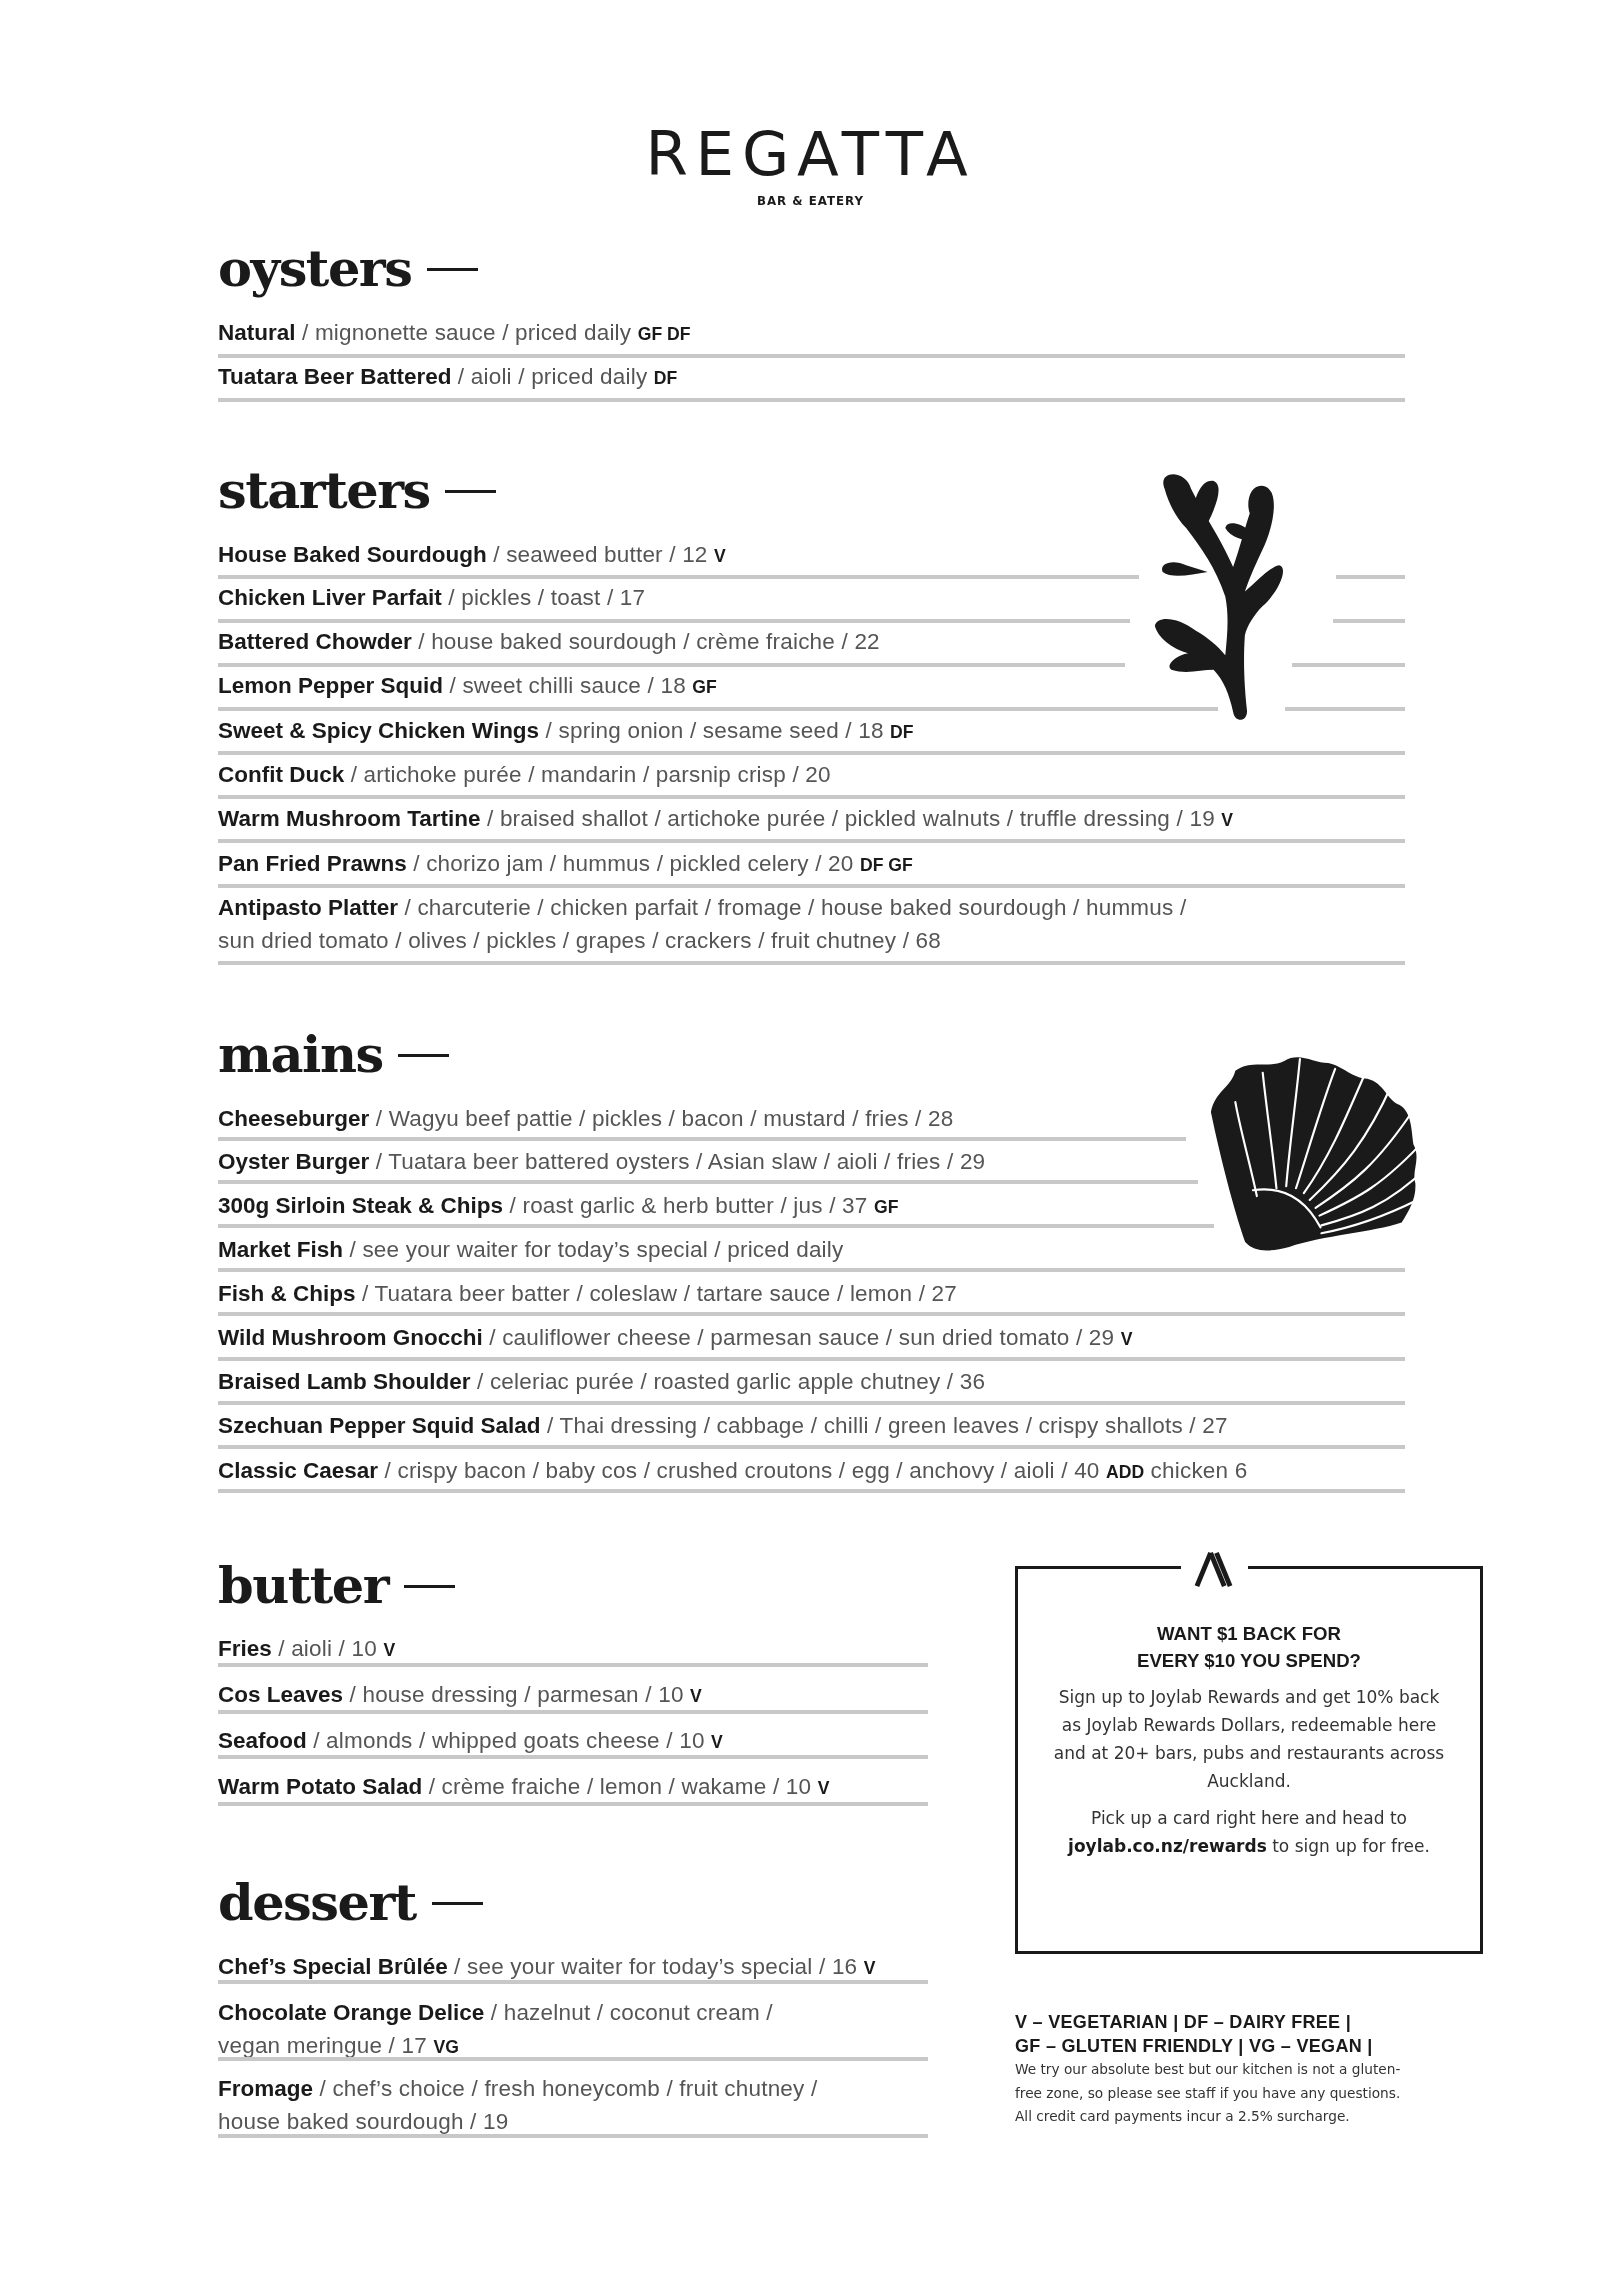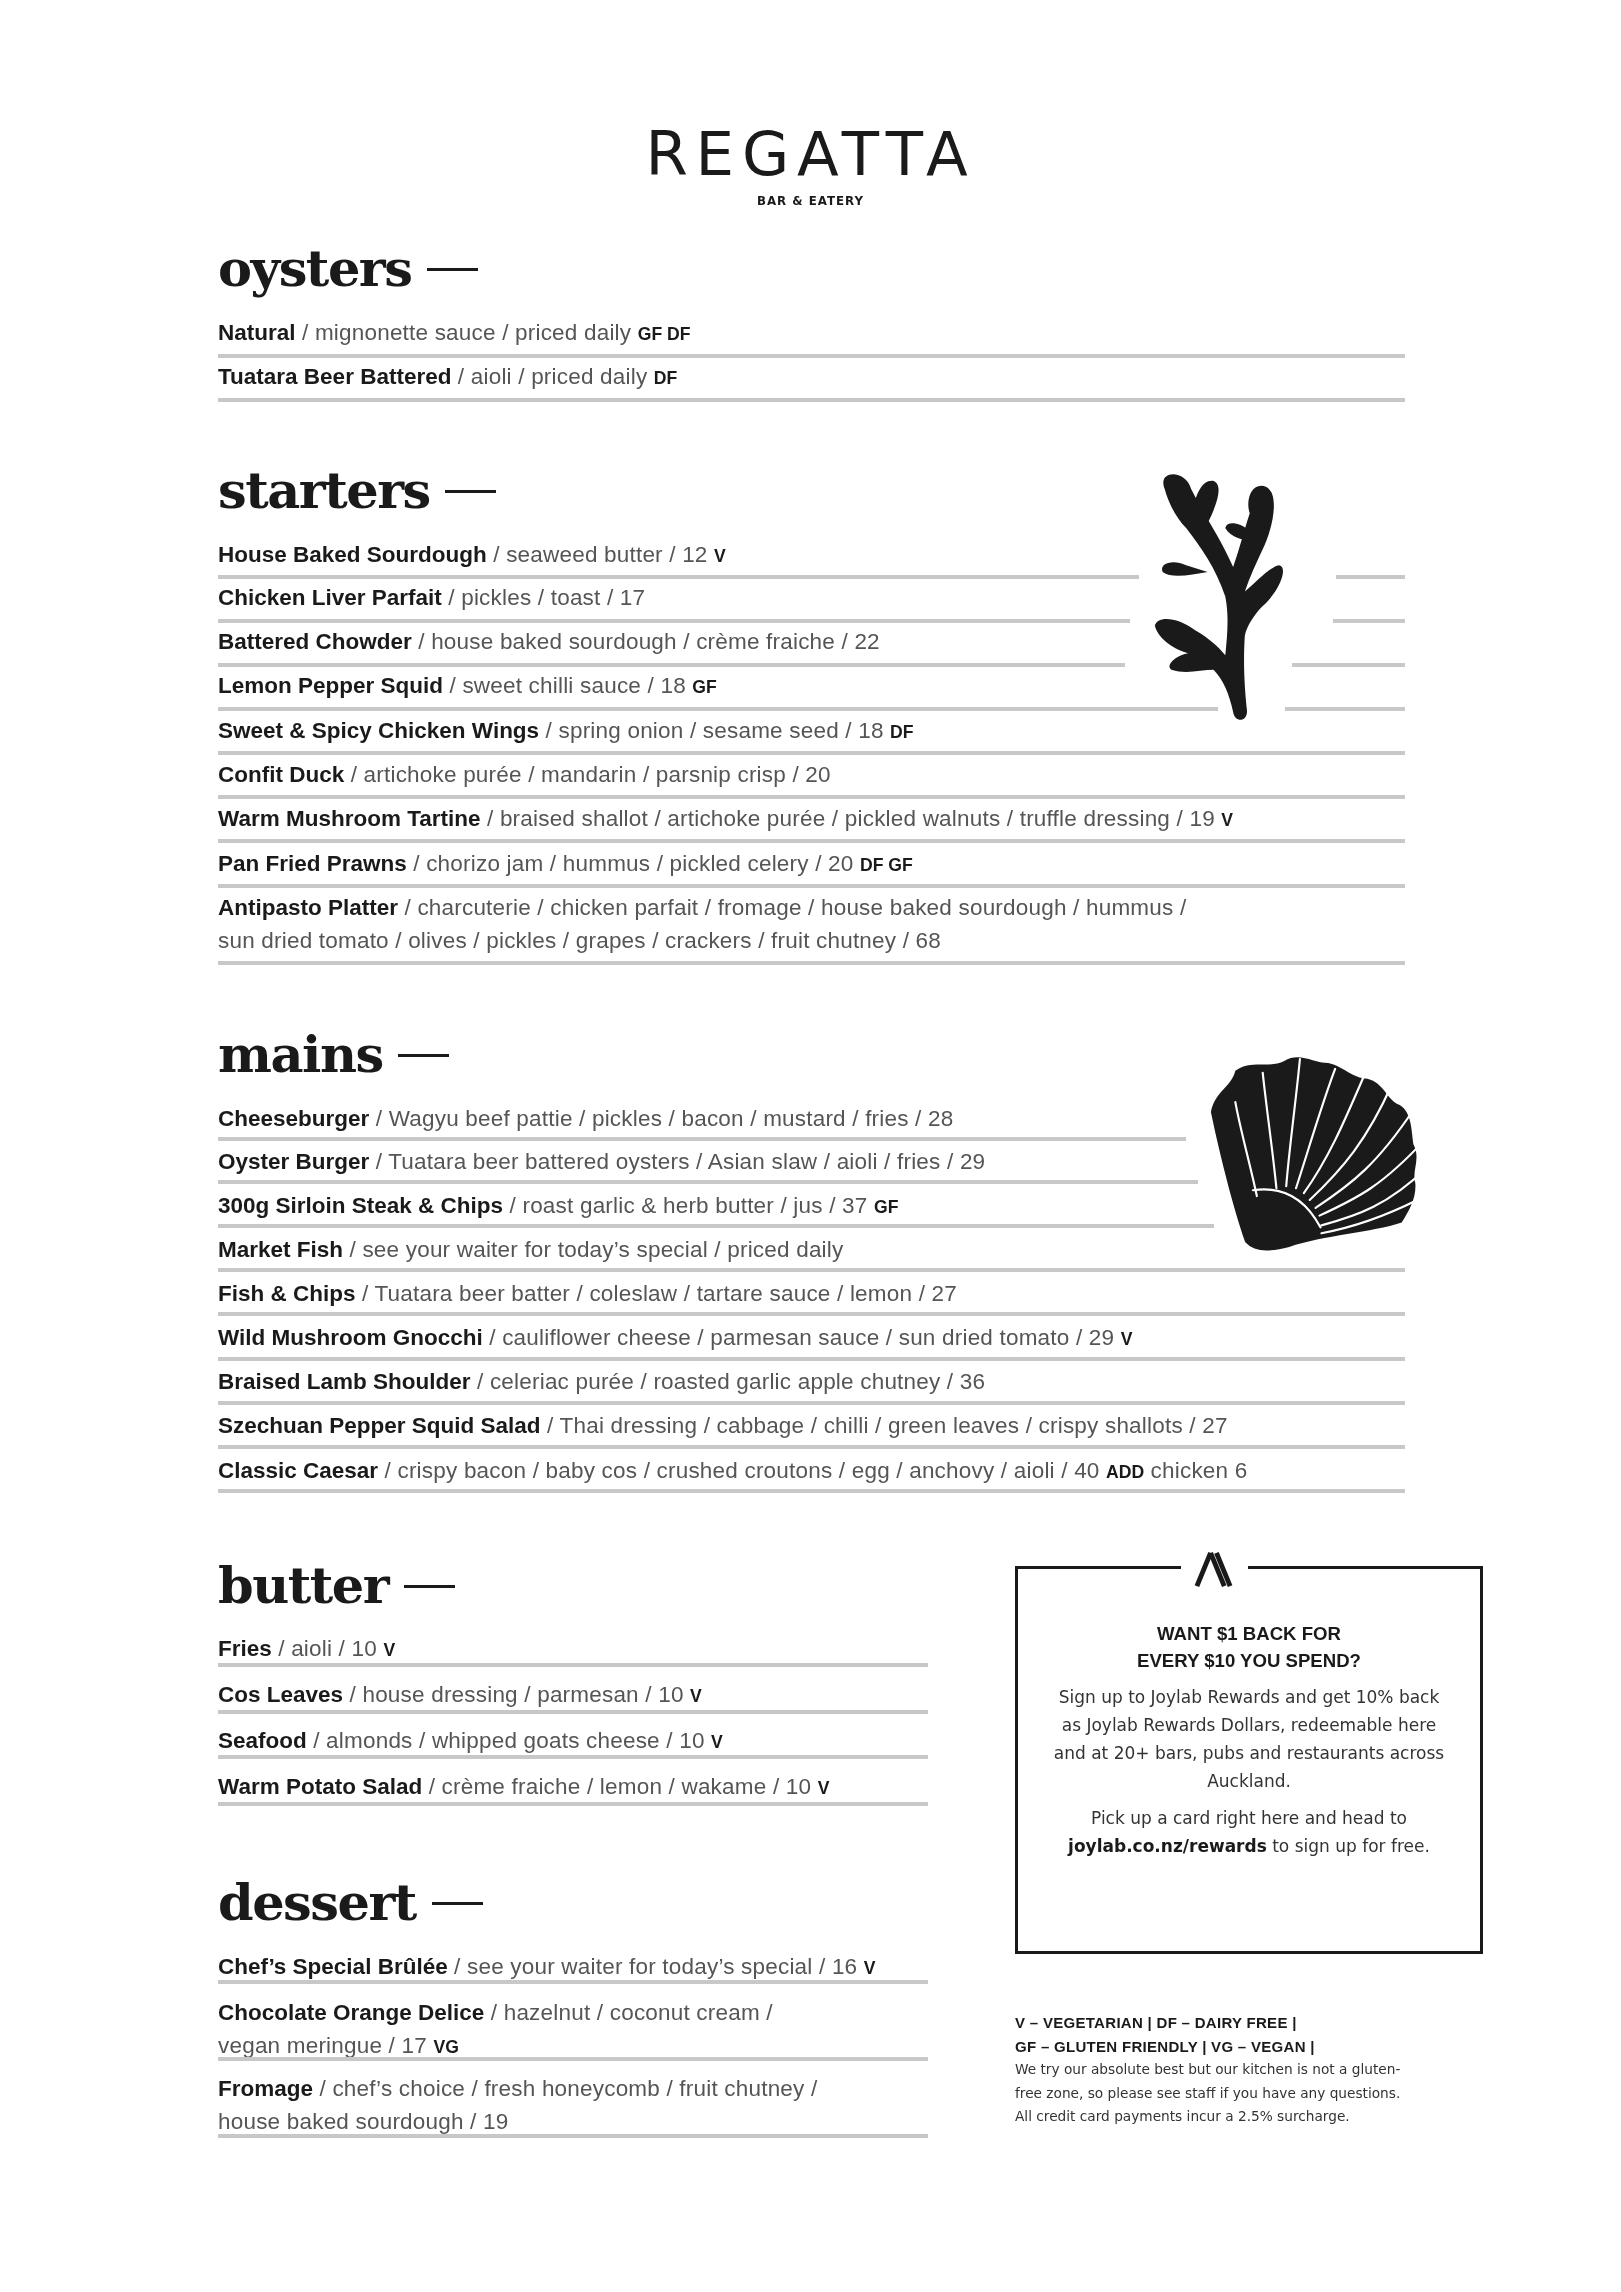--- a/index.html
+++ b/index.html
@@ -17,21 +17,21 @@
   .row .tag { font-weight:700; font-size:17.6px; color:#1a1a1a; }
   .rule { position:absolute; height:3.9px; background:#c8c8c8; }
   .promo { left:1015px; top:1566px; width:468px; height:388px; border:3.9px solid #1a1a1a; box-sizing:border-box; }
   .promo-logo { position:absolute; left:163px; top:-21.6px; width:67px; height:43px; background:#fff; }
   .promo-inner { position:absolute; left:0; right:0; top:51px; text-align:center; }
   .promo-head { font-weight:700; font-size:18.6px; line-height:27.4px; color:#1a1a1a; }
   .promo-body { font-size:18.6px; line-height:28px; color:#333; margin-top:7.8px; font-family:"DejaVu Sans", sans-serif; font-size:17px; }
   .promo-body p { margin:0 0 9.8px 0; }
   .promo-body b { color:#1a1a1a; }
   .legend { left:1015px; top:2011px; width:392px; }
-  .legend-keys { font-weight:700; font-size:15px; line-height:23.5px; color:#1a1a1a; letter-spacing:0.3px; }
+  .legend-keys { font-weight:700; font-size:18px; line-height:23.5px; color:#1a1a1a; letter-spacing:0.3px; }
   .legend-note { font-size:14.7px; line-height:23.5px; color:#333; font-family:"DejaVu Sans", sans-serif; font-size:13.7px; }
 </style>
 </head>
 <body>
 
 <div class="abs logo">
   <div class="logo-word">REGATTA</div>
   <div class="logo-sub">BAR &amp; EATERY</div>
 </div>
 

